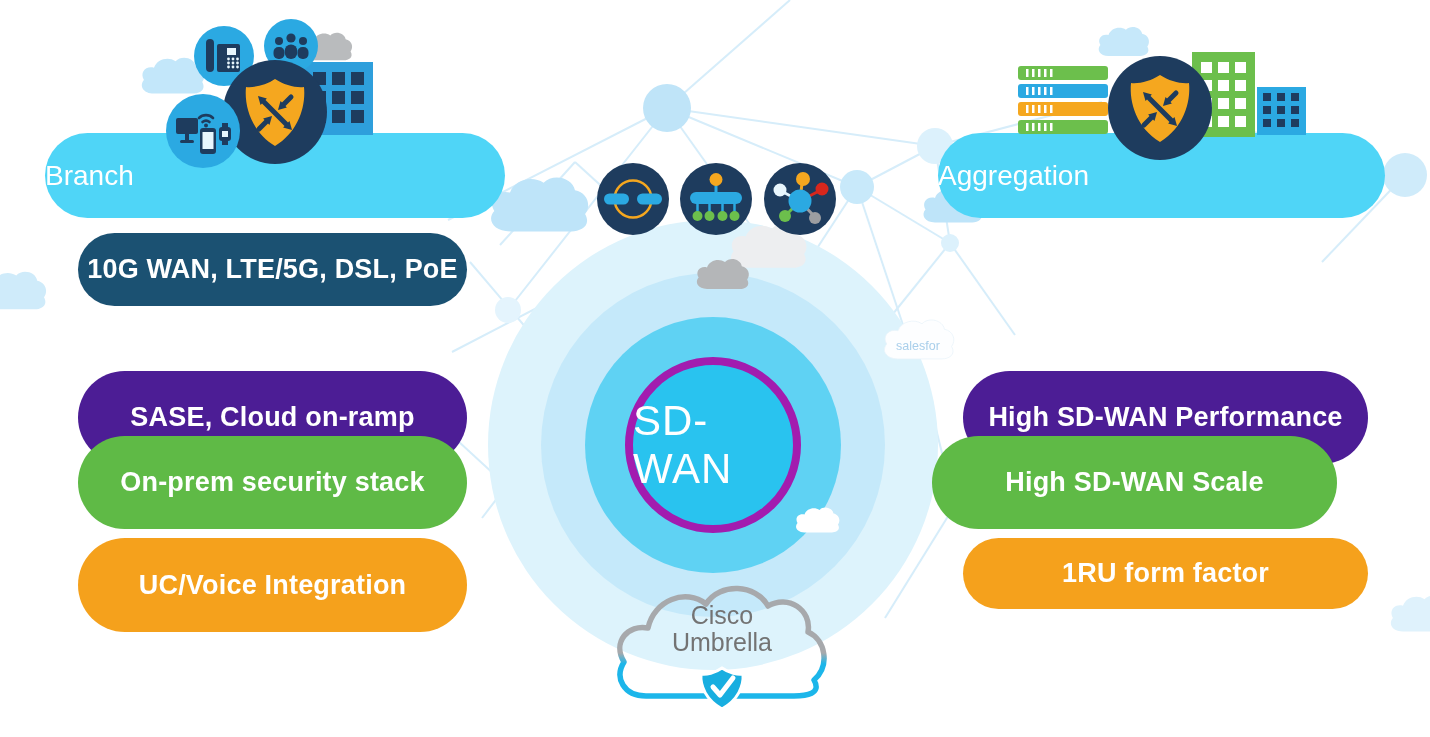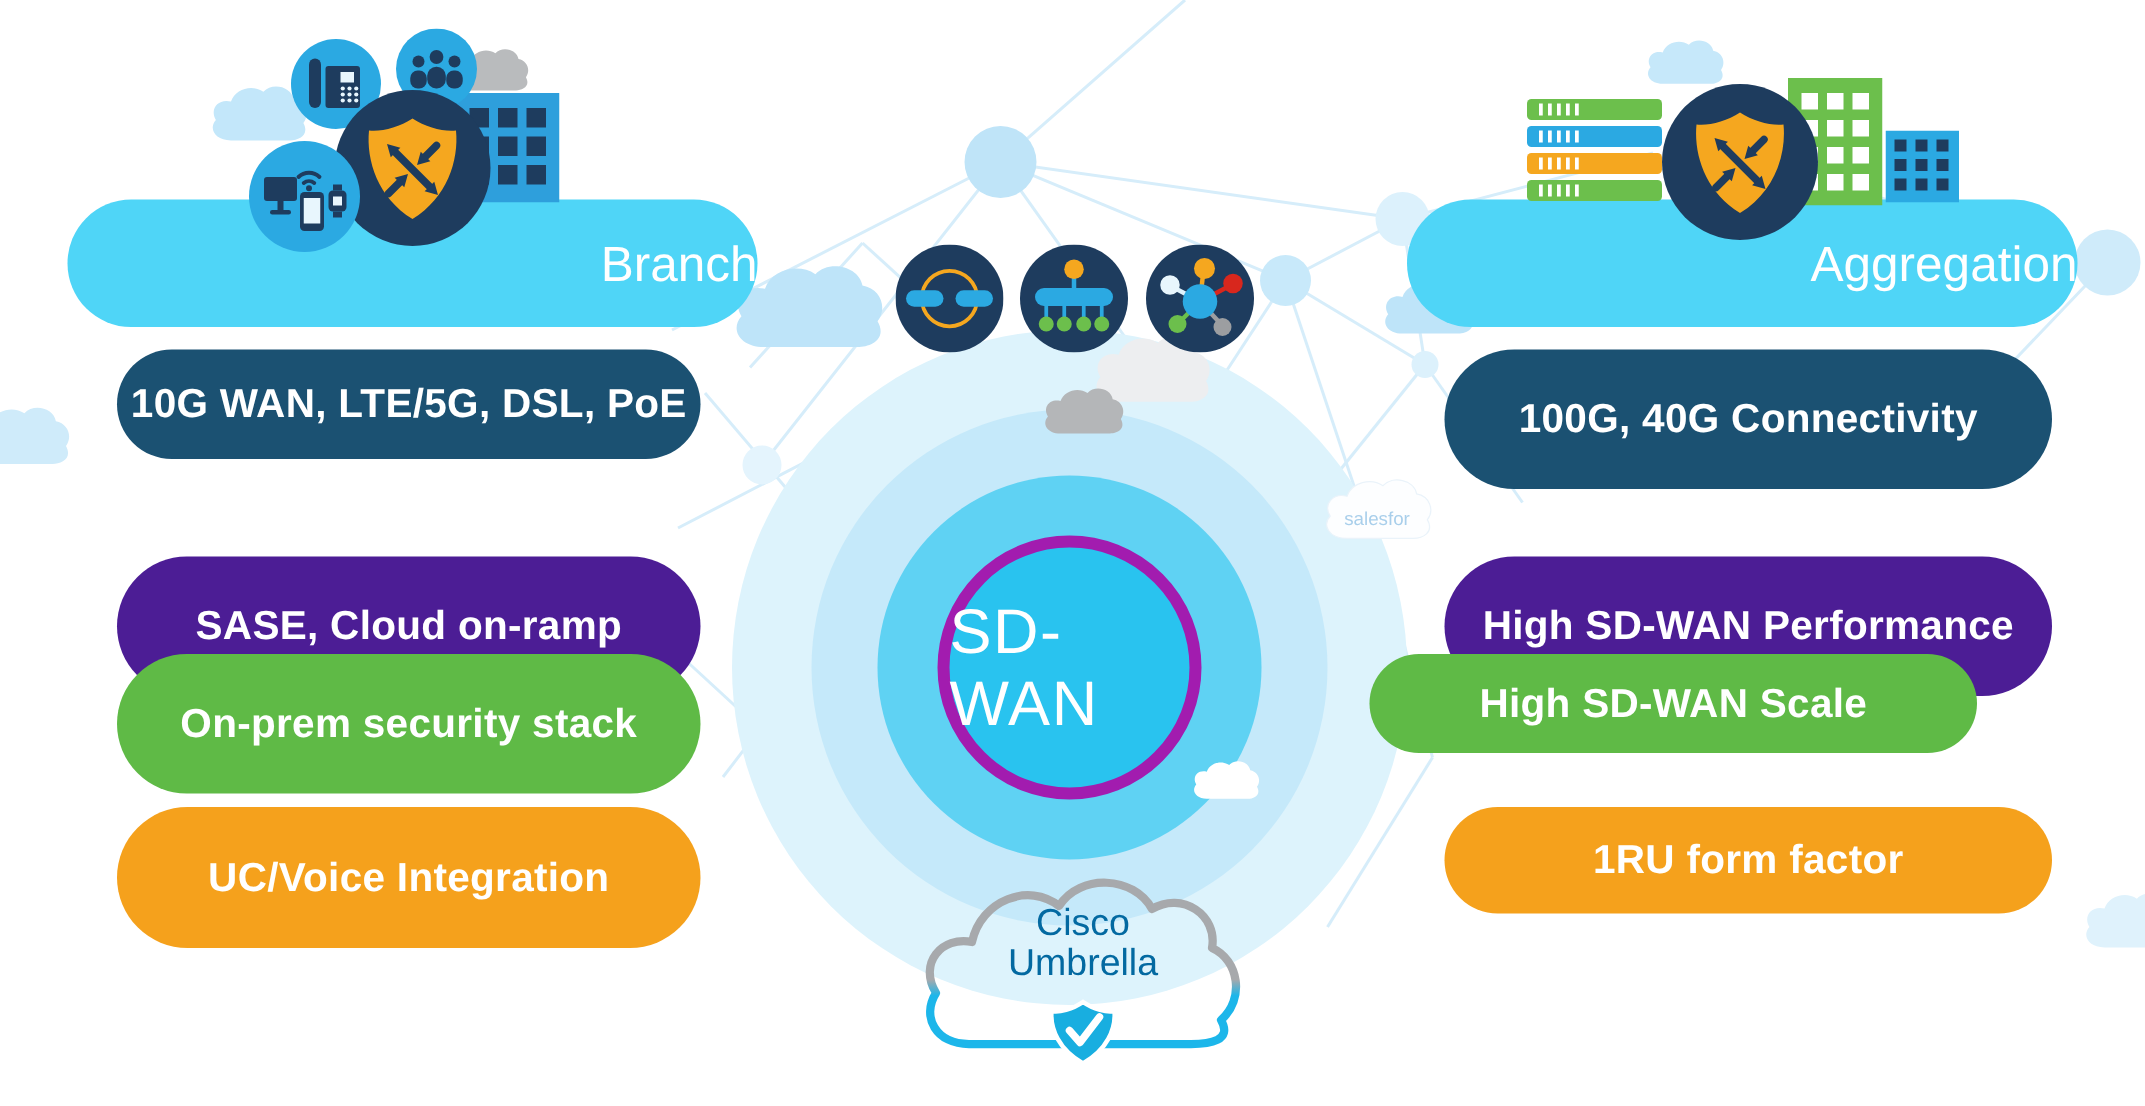--- a/index.html
+++ b/index.html
@@ -12,29 +12,29 @@
   .ring-outer{left:488px;top:220px;width:450px;height:450px;background:#DDF3FC;}
   .ring-mid{left:541px;top:273px;width:344px;height:344px;background:#C5E9FA;}
   .ring-inner{left:585px;top:317px;width:256px;height:256px;background:#5FD2F3;}
   .core{position:absolute;left:625px;top:357px;width:176px;height:176px;border-radius:50%;
         background:#29C3EF;border:8px solid #a21caf;box-sizing:border-box;
         display:flex;align-items:center;justify-content:center;}
   .core span{color:#ffffff;font-size:42px;font-weight:400;letter-spacing:1px;}
   
   .pill{position:absolute;display:flex;align-items:center;justify-content:center;
         color:#ffffff;border-radius:50px;font-size:27px;font-weight:bold;letter-spacing:.2px;}
-  .header-pill{position:absolute;display:flex;align-items:center;justify-content:flex-end;
-        background:#4FD5F7;color:#ffffff;border-radius:44px;font-size:33px;font-weight:400;}
+  .header-pill{position:absolute;display:flex;align-items:center;justify-content:flex-start;
+        background:#4FD5F7;color:#ffffff;border-radius:44px;font-size:28px;font-weight:400;}
   .c-navy{background:#1B5172;}
   .c-red{background:#4c1d95;margin-top:37px;}
   .c-green{background:#5FBA46;}
   .c-orange{background:#F5A11C;text-align:right;}
   
   .umbrella-text{position:absolute;left:640px;top:602px;width:164px;text-align:center;
-        color:#0369a1;font-size:25px;line-height:27px;font-weight:400;}
+        color:#737373;font-size:25px;line-height:27px;font-weight:400;}
   .sf-label{font-family:"Liberation Sans",sans-serif;}
 </style>
 </head>
 <body>
 
 <div class="stage">
 
   <svg class="abs" style="left:0;top:0" width="1430" height="737" viewBox="0 0 1430 737">
     <g stroke="#D6EDFA" stroke-width="2" fill="none">
       <line x1="667" y1="108" x2="448" y2="220"></line>
@@ -114,27 +114,24 @@
   <div class="pill c-red" style="left:78px;top:334px;width:389px;height:93px;">
     <span>SASE, Cloud on-ramp</span>
     </div>
   <div class="pill c-green" style="left:78px;top:436px;width:389px;height:93px;">
     <span>On-prem security stack</span>
     </div>
   <div class="pill c-orange" style="left:78px;top:538px;width:389px;height:94px;">
     <span>UC/Voice Integration</span>
     </div>
 
-  <div class="pill c-navy" style="left:963px;top:233px;width:405px;height:93px;">
-    <span>100G, 40G Connectivity</span>
-    </div>
   <div class="pill c-red" style="left:963px;top:334px;width:405px;height:93px;">
     <span>High SD-WAN Performance</span>
     </div>
-  <div class="pill c-green" style="left:913px;top:436px;width:405px;height:66px;">
+  <div class="pill c-green" style="left:932px;top:436px;width:405px;height:93px;">
     <span>High SD-WAN Scale</span>
     </div>
   <div class="pill c-orange" style="left:963px;top:538px;width:405px;height:71px;">
     <span>1RU form factor</span>
     </div>
 
   <svg class="abs" style="left:303px;top:62px" width="70" height="73" viewBox="0 0 70 73">
     <rect width="70" height="73" fill="#2E9FDC"></rect>
     <g fill="#1E3C5E">
       <rect x="10" y="10" width="13" height="13"></rect>

